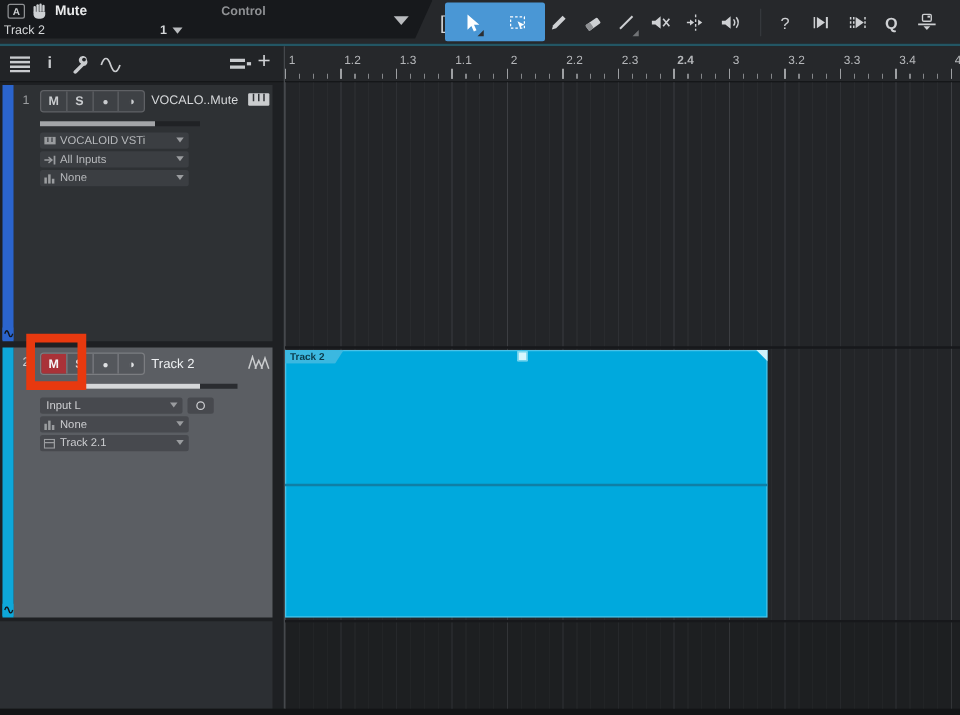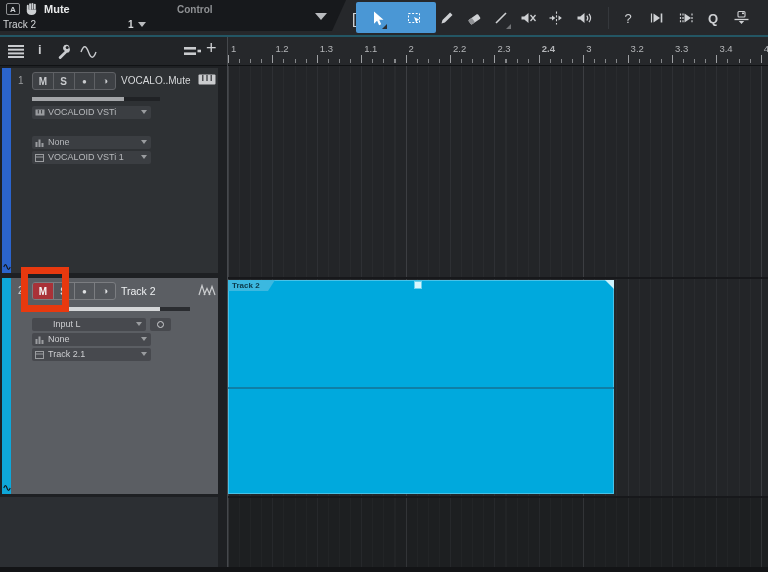--- a/index.html
+++ b/index.html
@@ -102,21 +102,21 @@
   .vslider{position:absolute;left:21px;top:29px;height:4px;background:#202225;}
   .t1 .vslider{width:128px;} .t2 .vslider{width:158px;background:#2a2c30;}
   .vfill{height:100%;background:#a3a5a8;}
   .t2 .vfill{background:#d5d7d9;}
   .dd{position:absolute;left:21px;width:119px;height:13px;border-radius:2px;background:#3b3e42;
       font-size:9px;color:#b7b9bc;line-height:13px;padding-left:16px;white-space:nowrap;overflow:hidden;}
   .t2 .dd{background:#47494e;color:#cdced1;}
   .dd .ddicon{position:absolute;left:3px;top:3px;color:#9a9c9f;}
   .dd .ddcaret{position:absolute;right:4px;top:4px;width:0;height:0;border-left:3.5px solid transparent;
                border-right:3.5px solid transparent;border-top:4.5px solid #9a9c9f;}
-  .dd.noicon{padding-left:21px;}
+  .dd.noicon{padding-left:5px;}
   .o-btn{position:absolute;left:139px;width:21px;height:13px;border-radius:2px;background:#47494e;
          display:flex;align-items:center;justify-content:center;}
   .o-circle{width:7px;height:7px;border:1.3px solid #cdced1;border-radius:50%;}
   .panel-filler{position:absolute;left:0;top:431px;width:218px;height:70px;background:#2c2f33;}
   .divider-v{position:absolute;left:227px;top:37px;width:1px;height:530px;background:#45484c;}
 
   
   .annotation{position:absolute;left:21px;top:267px;width:48px;height:45px;border:7px solid #e8390f;z-index:50;}
   .bottom-bar{position:absolute;left:0;top:567px;width:768px;height:5px;background:#131416;}
 
@@ -347,41 +347,41 @@
         <div class="dd" style="top:38px">
           <span class="ddicon">
             <svg width="10" height="7" viewBox="0 0 10 7">
                 <rect x="0.5" y="0.5" width="9" height="6" fill="currentColor"></rect>
             <path d="M3.3 1 v3.5 M6.6 1 v3.5" stroke="#3b3e42"></path>
               </svg>
           </span>
           <span>VOCALOID VSTi</span>
           <i class="ddcaret"></i>
         </div>
+        <div class="dd" style="top:53px">
+          <span class="ddicon">
+            <svg width="10" height="8" viewBox="0 0 10 8">
+                <path d="M0.5 4 h5 M3.8 1.7 L6.6 4 L3.8 6.3" fill="none" stroke="currentColor" stroke-width="1.1"></path>
+                <path d="M8.6 0.5 v7" stroke="currentColor" stroke-width="1.4"></path>
+              </svg>
+          </span>
+          <span>All Inputs</span>
+          <i class="ddcaret"></i>
+        </div>
         <div class="dd" style="top:68px">
           <span class="ddicon">
             <svg width="9" height="8" viewBox="0 0 9 8">
                 <g fill="currentColor">
               <rect x="0.5" y="3" width="2" height="5"></rect>
                   <rect x="3.5" y="0.5" width="2" height="7.5"></rect>
                   <rect x="6.5" y="4" width="2" height="4"></rect>
                 </g>
               </svg>
           </span>
           <span>None</span>
-          <i class="ddcaret"></i>
-        </div>
-        <div class="dd" style="top:83px">
-          <span class="ddicon">
-            <svg width="9" height="8" viewBox="0 0 9 8">
-                <rect x="0.5" y="0.5" width="8" height="7" fill="none" stroke="currentColor"></rect>
-                <path d="M0.5 3 h8" stroke="currentColor"></path>
-              </svg>
-          </span>
-          <span>VOCALOID VSTi 1</span>
           <i class="ddcaret"></i>
         </div>
       </div>
     </div>
 
     <div class="trk t2">
       <div class="strip" style="background: rgb(14, 167, 217);"></div>
       <span class="strip-sine" style="background: rgb(14, 167, 217);">
         <svg width="8" height="6" viewBox="0 0 10 7">
             <path d="M1 3.5 C2.3 -0.5 3.8 -0.5 5 3.5 S7.7 7.5 9 3.5" fill="none" stroke="currentColor" stroke-width="1.4"></path>

